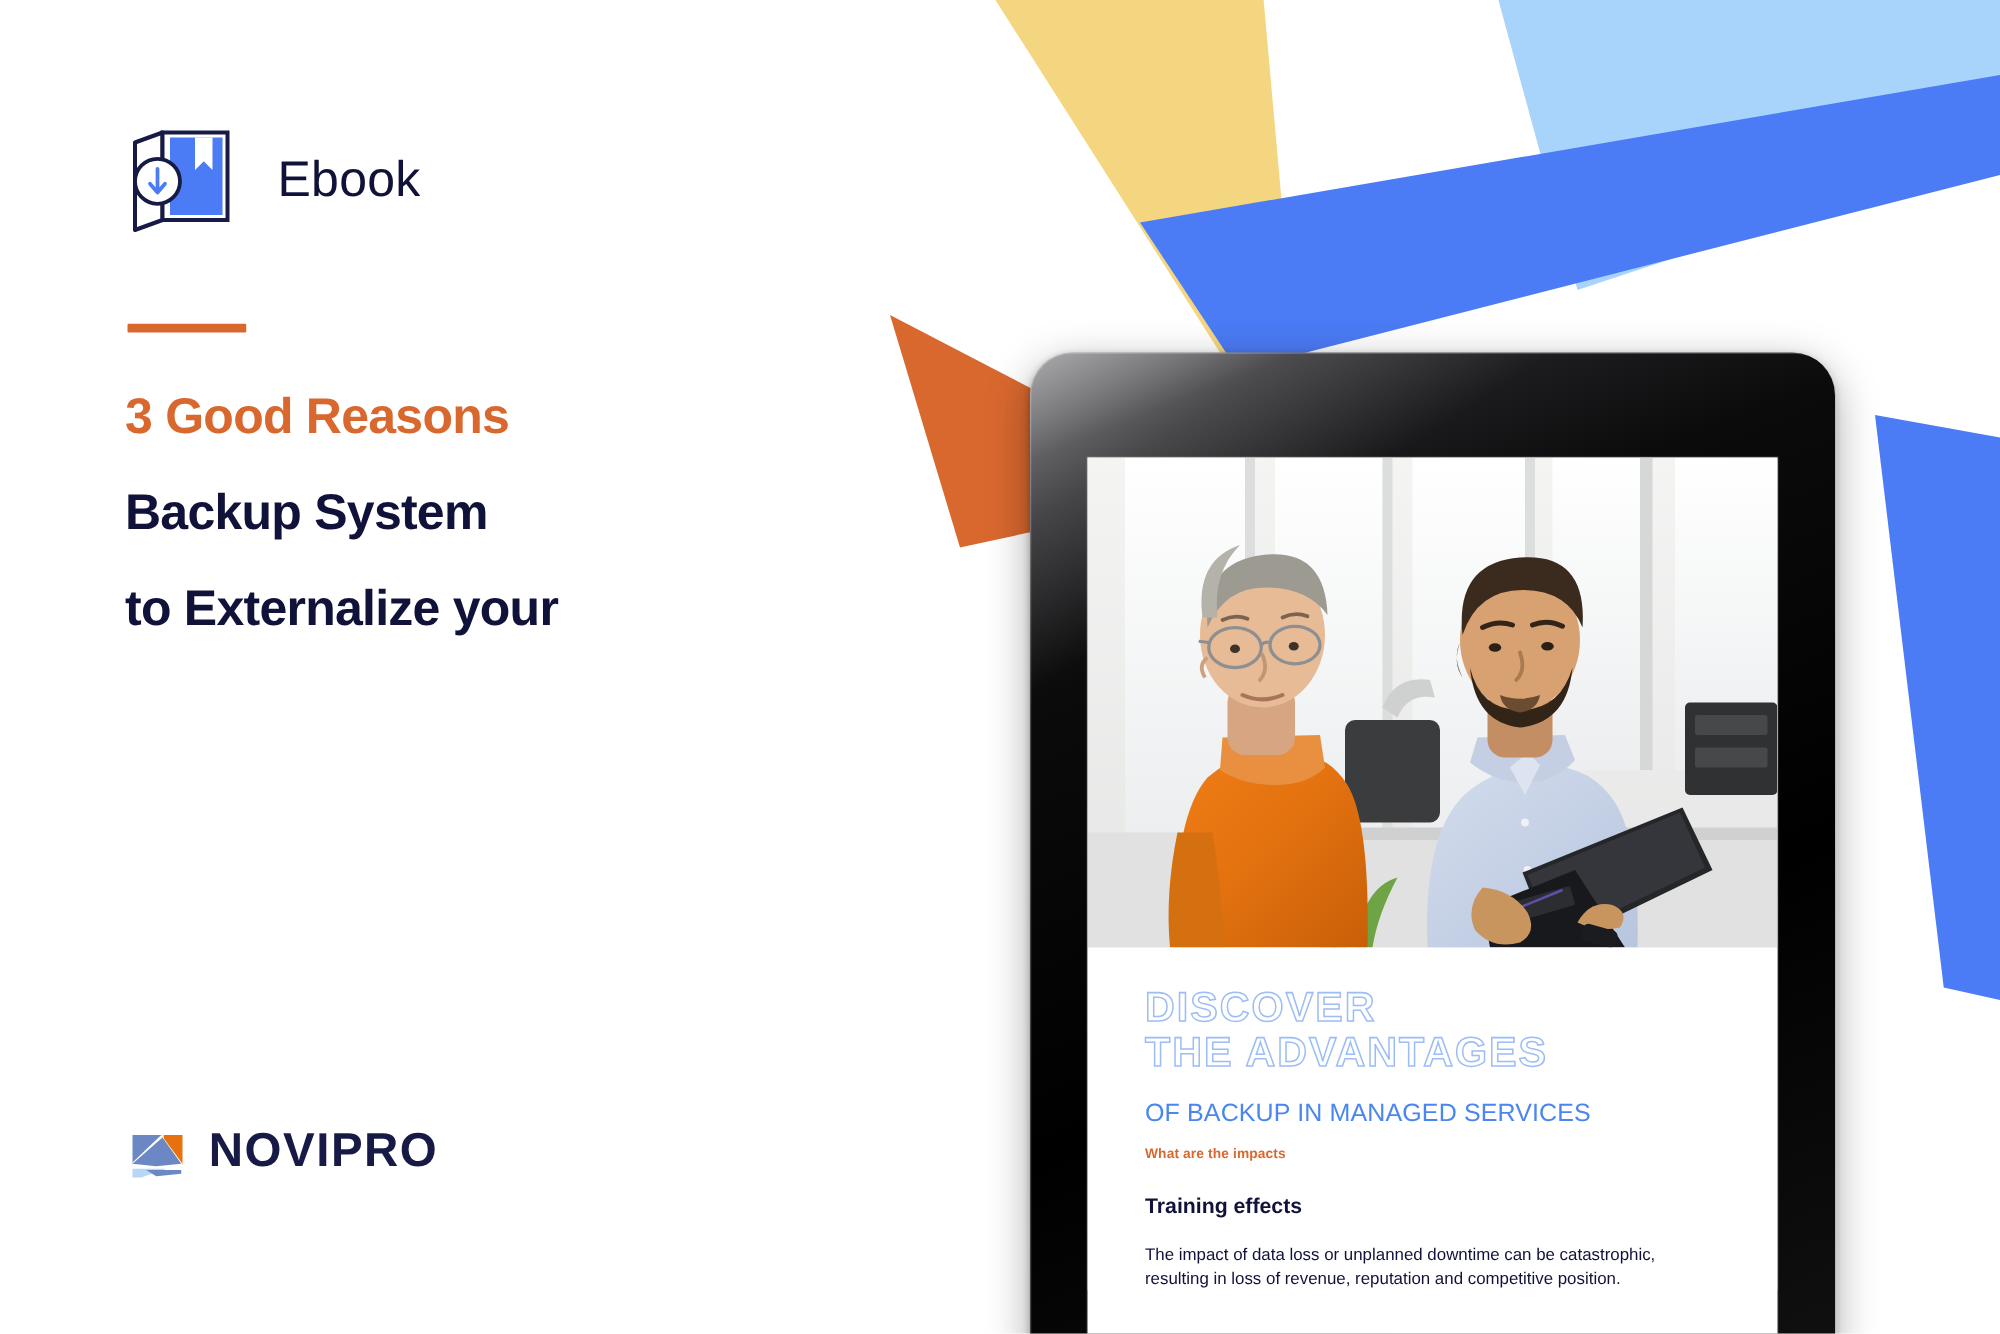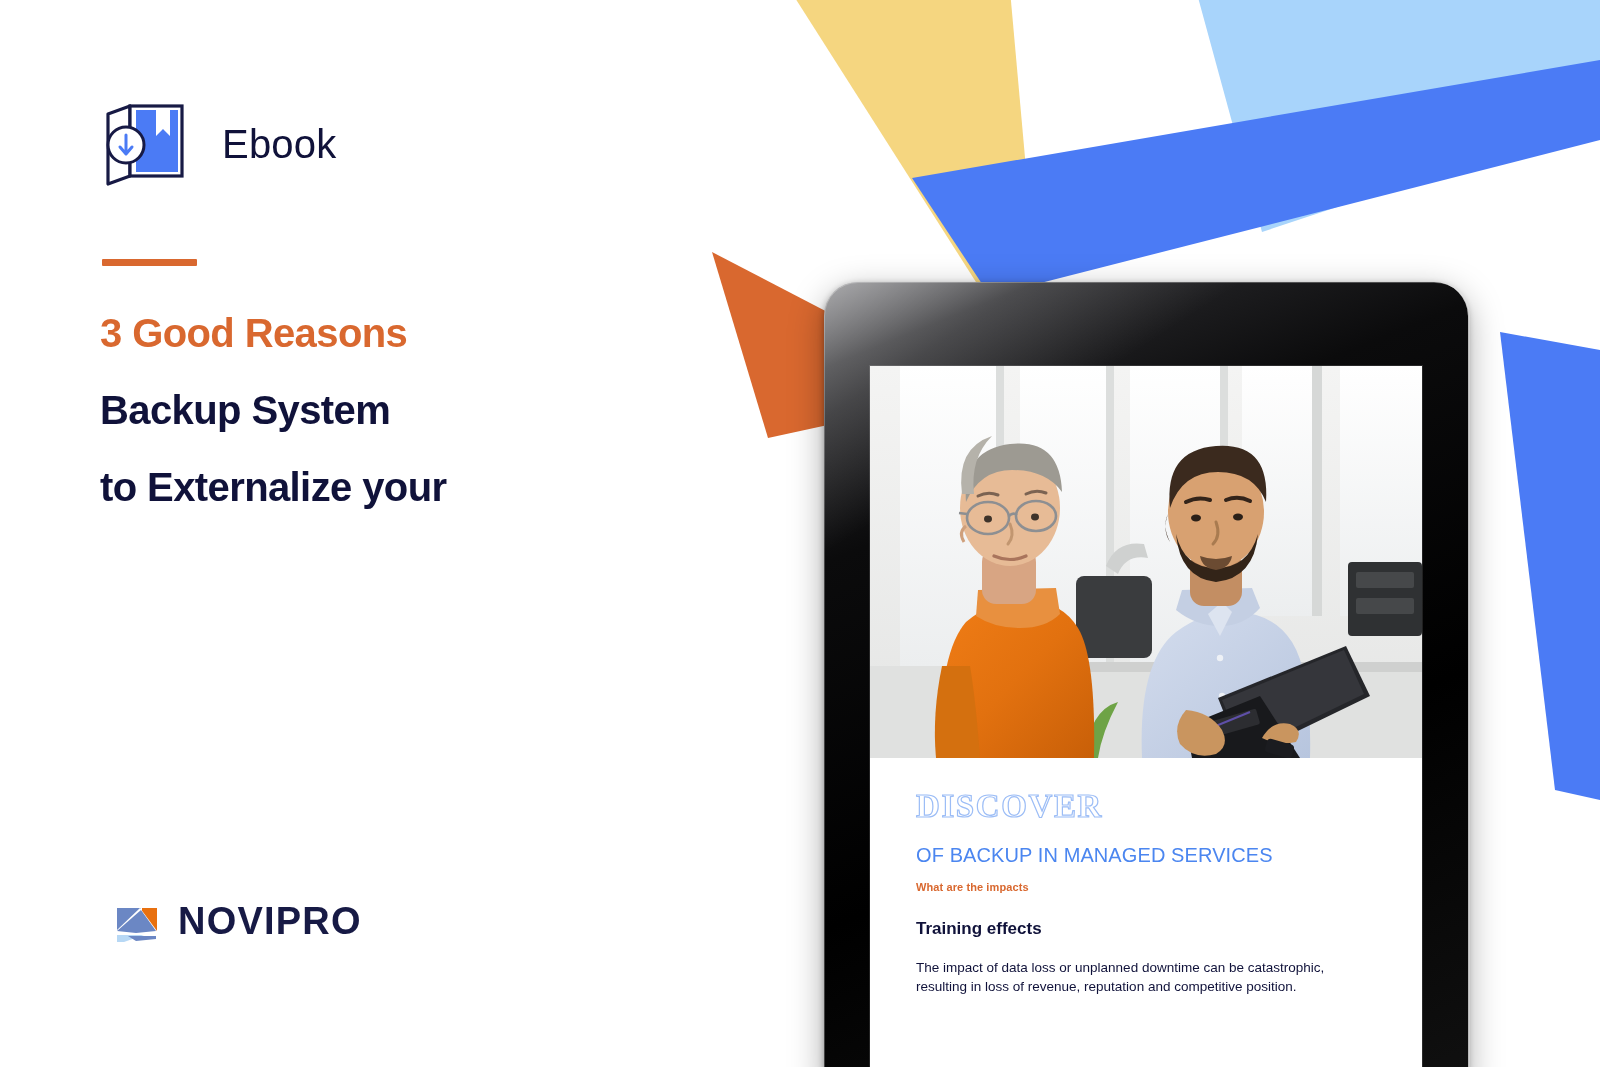--- a/index.html
+++ b/index.html
@@ -30,21 +30,21 @@
   }
 
   .headline { position:absolute; left:100px; top:295px; width:560px; }
   .headline .ln {
     font-size:40px; line-height:77px; font-weight:700;
     letter-spacing:-0.6px; white-space:nowrap;
   }
   .ln.accent { color:#d9682f; }
   .ln.dark   { color:#10123a; }
 
-  .logo-row { position:absolute; left:114px; top:898px; display:flex; align-items:center; gap:18px; }
+  .logo-row { position:absolute; left:103px; top:898px; display:flex; align-items:center; gap:18px; }
   .logo-mark { width:46px; height:46px; position:relative; }
   .logo-word {
     font-size:38px; font-weight:700; color:#171a45; letter-spacing:1.2px;
     font-family:"Liberation Sans", sans-serif;
   }
 
   
   .tablet {
     position:absolute; left:824px; top:282px;
     width:644px; height:820px; z-index:5;
@@ -71,21 +71,21 @@
     box-shadow:0 0 0 1px rgba(255,255,255,.12);
   }
 
   
   .photo { position:relative; width:100%; height:392px; overflow:hidden; background:#e9eaec; }
   .photo svg { display:block; width:100%; height:100%; }
 
   
   .doc { padding:30px 46px 0 46px; background:#fff; }
   .doc-outline {
-    font-family:Liberation Serif, serif;
+    font-family:Liberation Sans, sans-serif;
     font-size:33px; line-height:36px; font-weight:700; letter-spacing:1.6px;
     color:transparent;
     -webkit-text-stroke:1.2px #9cbdf6;
     text-transform:uppercase;
   }
   .doc-sub {
     font-size:20px; font-weight:400; color:#4b86f0; letter-spacing:.1px;
     margin-top:20px; text-transform:uppercase;
   }
   .doc-kicker {
@@ -261,20 +261,21 @@
           </g>
 
           <path d="M316 344 q-14 16 -6 34 q14 16 36 10 q14 -8 6 -24 q-12 -18 -36 -20 z" fill="#c9955f"></path>
           <path d="M392 372 q16 8 34 4 q8 -12 -6 -18 q-18 -4 -28 14 z" fill="#c9955f"></path>
           <rect x="398" y="372" width="28" height="14" rx="4" fill="#1b1c20" transform="rotate(16 398 372)"></rect>
         </svg>
       </div>
 
       <div class="doc">
         <div class="doc-outline">DISCOVER</div>
+        <div class="doc-outline">THE ADVANTAGES</div>
         <div class="doc-sub">OF BACKUP IN MANAGED SERVICES</div>
         <div class="doc-kicker">What are the impacts</div>
         <div class="doc-h3">Training effects</div>
         <div class="doc-p">The impact of data loss or unplanned downtime can be catastrophic, resulting in loss of revenue, reputation and competitive position.</div>
       </div>
 
     </div>
   </div>
 
 </div>

